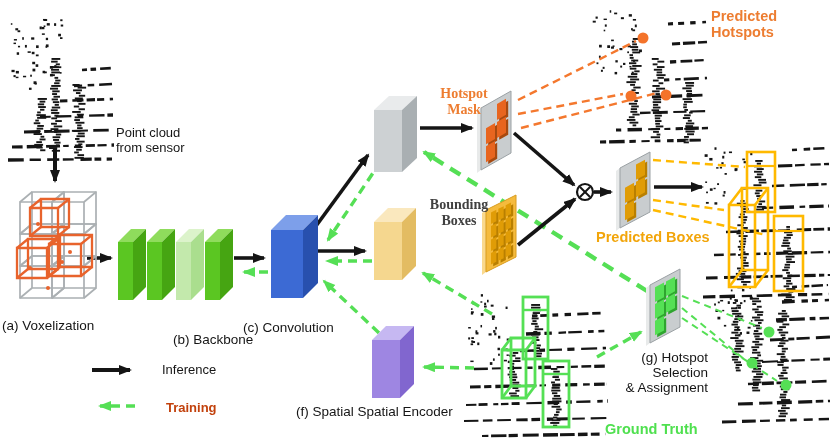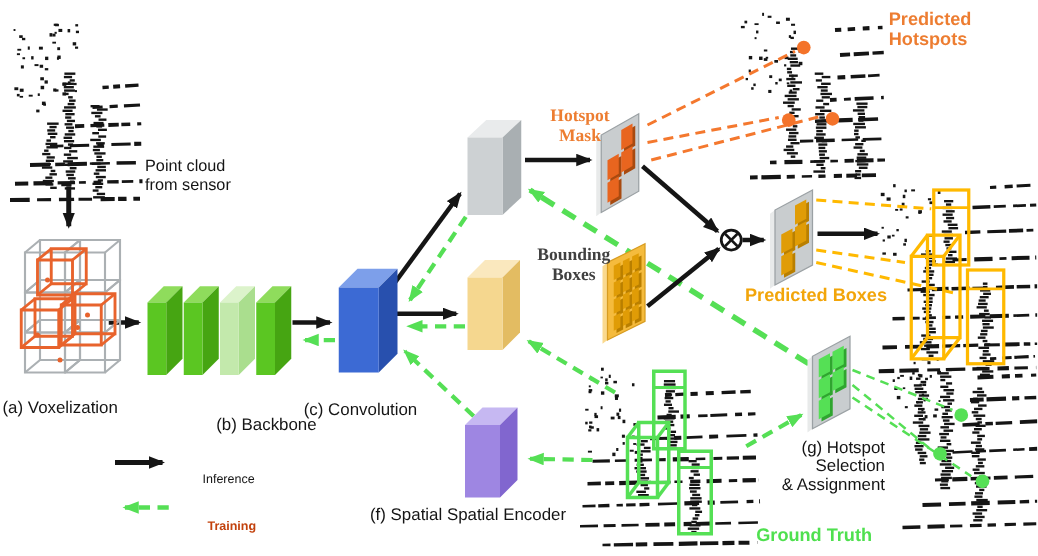--- a/index.html
+++ b/index.html
@@ -1,20 +1,20 @@
 <!DOCTYPE html>
 <html><head>
 <meta charset="utf-8">
 <style>
   html,body{margin:0;padding:0;background:#fff;}
   #fig{position:relative;width:830px;height:445px;background:#fff;overflow:hidden;
        font-family:"Liberation Sans", sans-serif;}
   #art{position:absolute;left:0;top:0;}
   .lbl{position:absolute;white-space:pre;color:#151515;font-size:13.5px;line-height:1.12;font-weight:500;}
-  .small{font-size:10px;margin-top:15px;}
+  .small{font-size:13px;}
   .accent{font-weight:700;font-size:14px;}
   .big{font-weight:700;font-size:14.5px;}
   .ctr{text-align:center;font-family:Liberation Serif, serif;}
   .rgt{text-align:right;}
 </style>
 </head>
 <body>
 
 <div id="fig">
   <svg id="art" width="830" height="445" viewBox="0 0 830 445">

